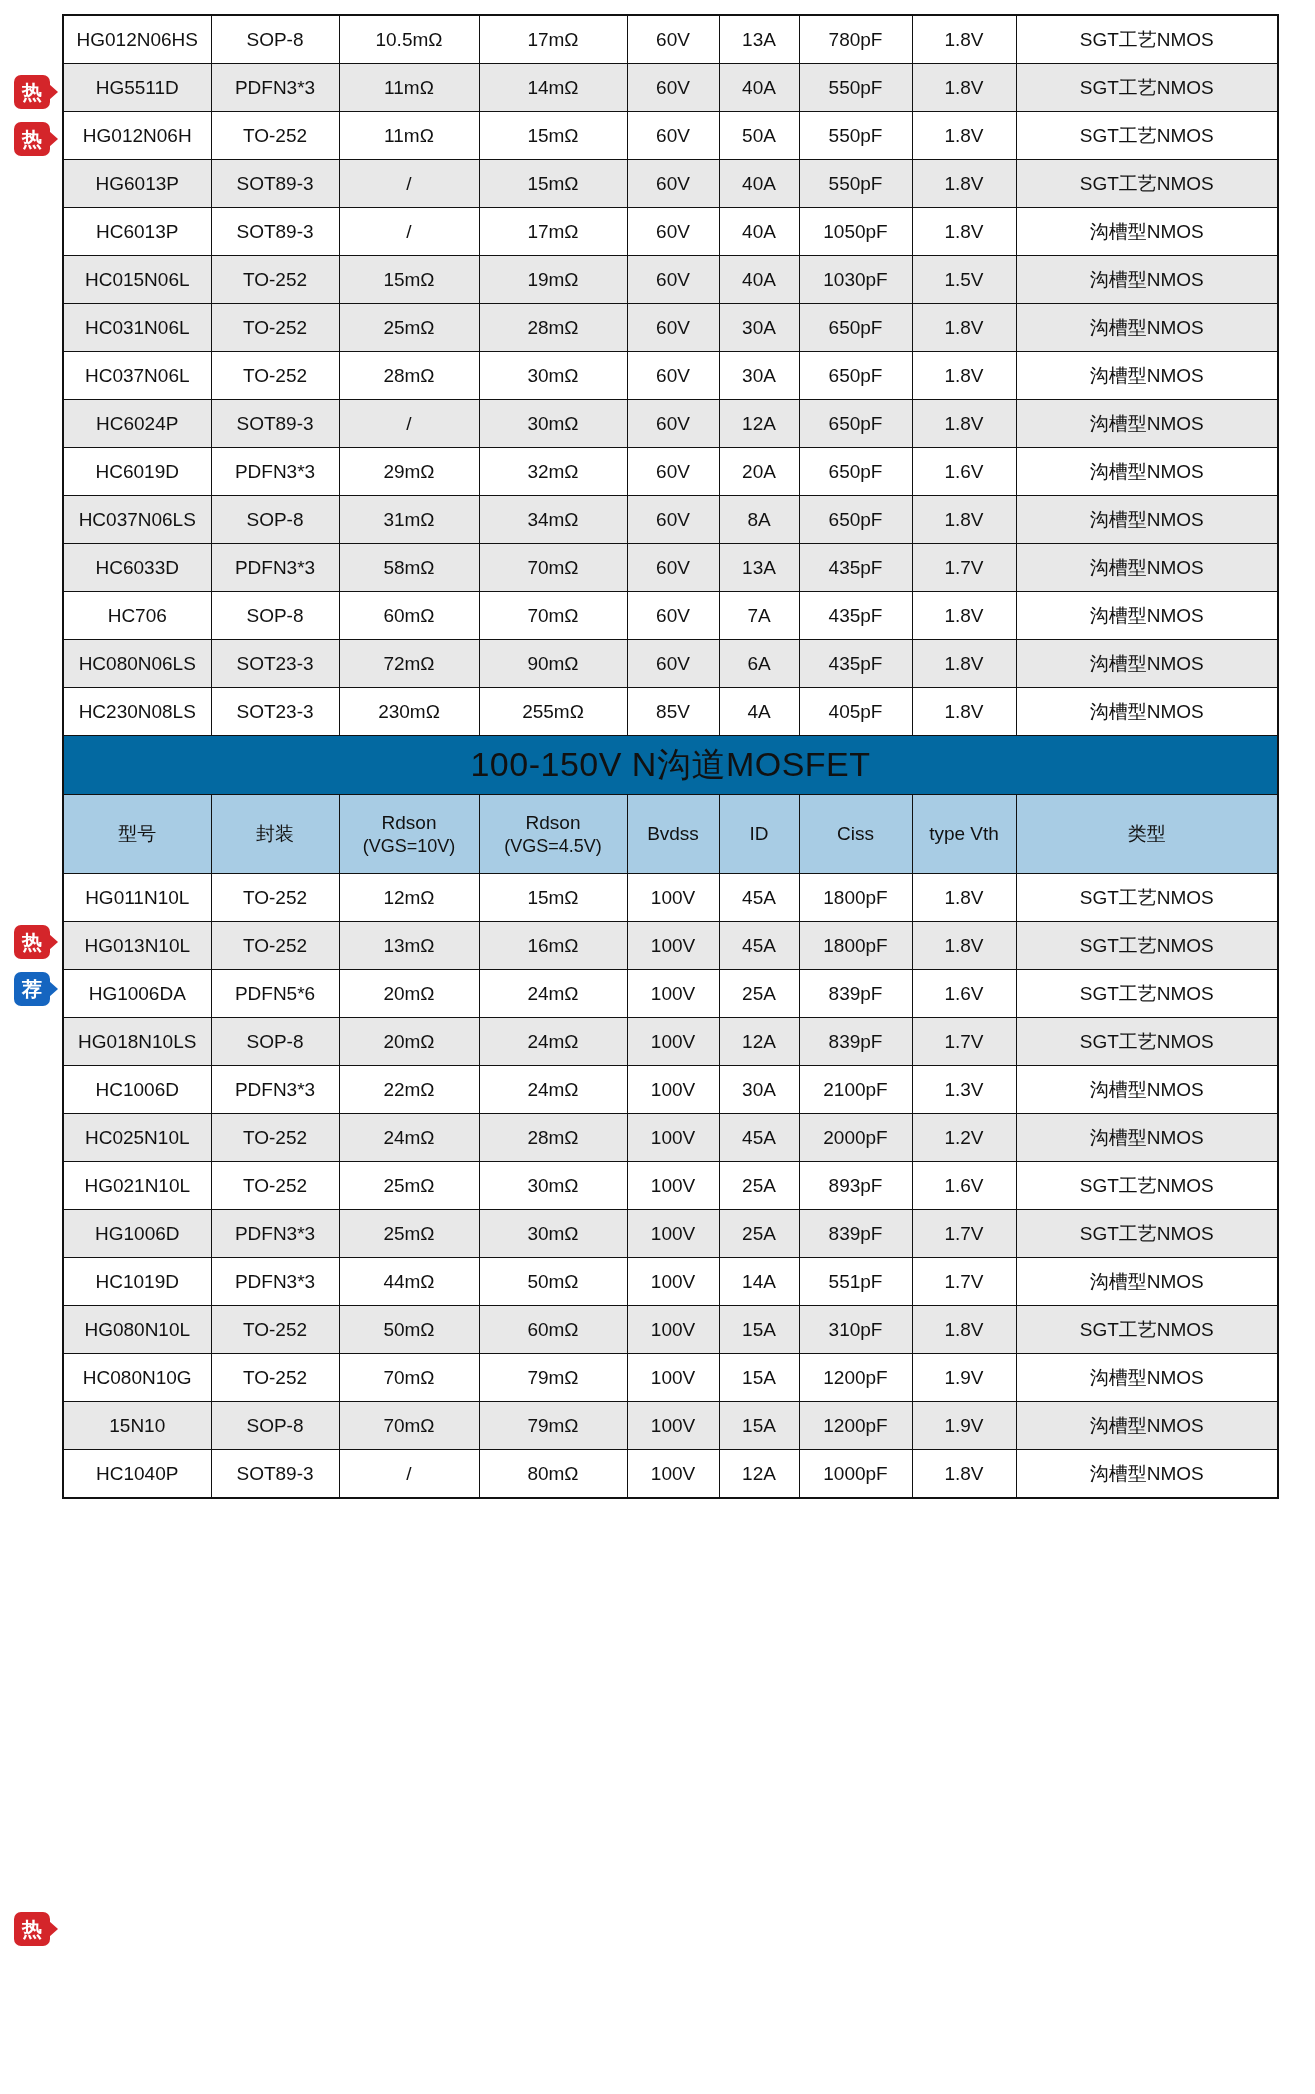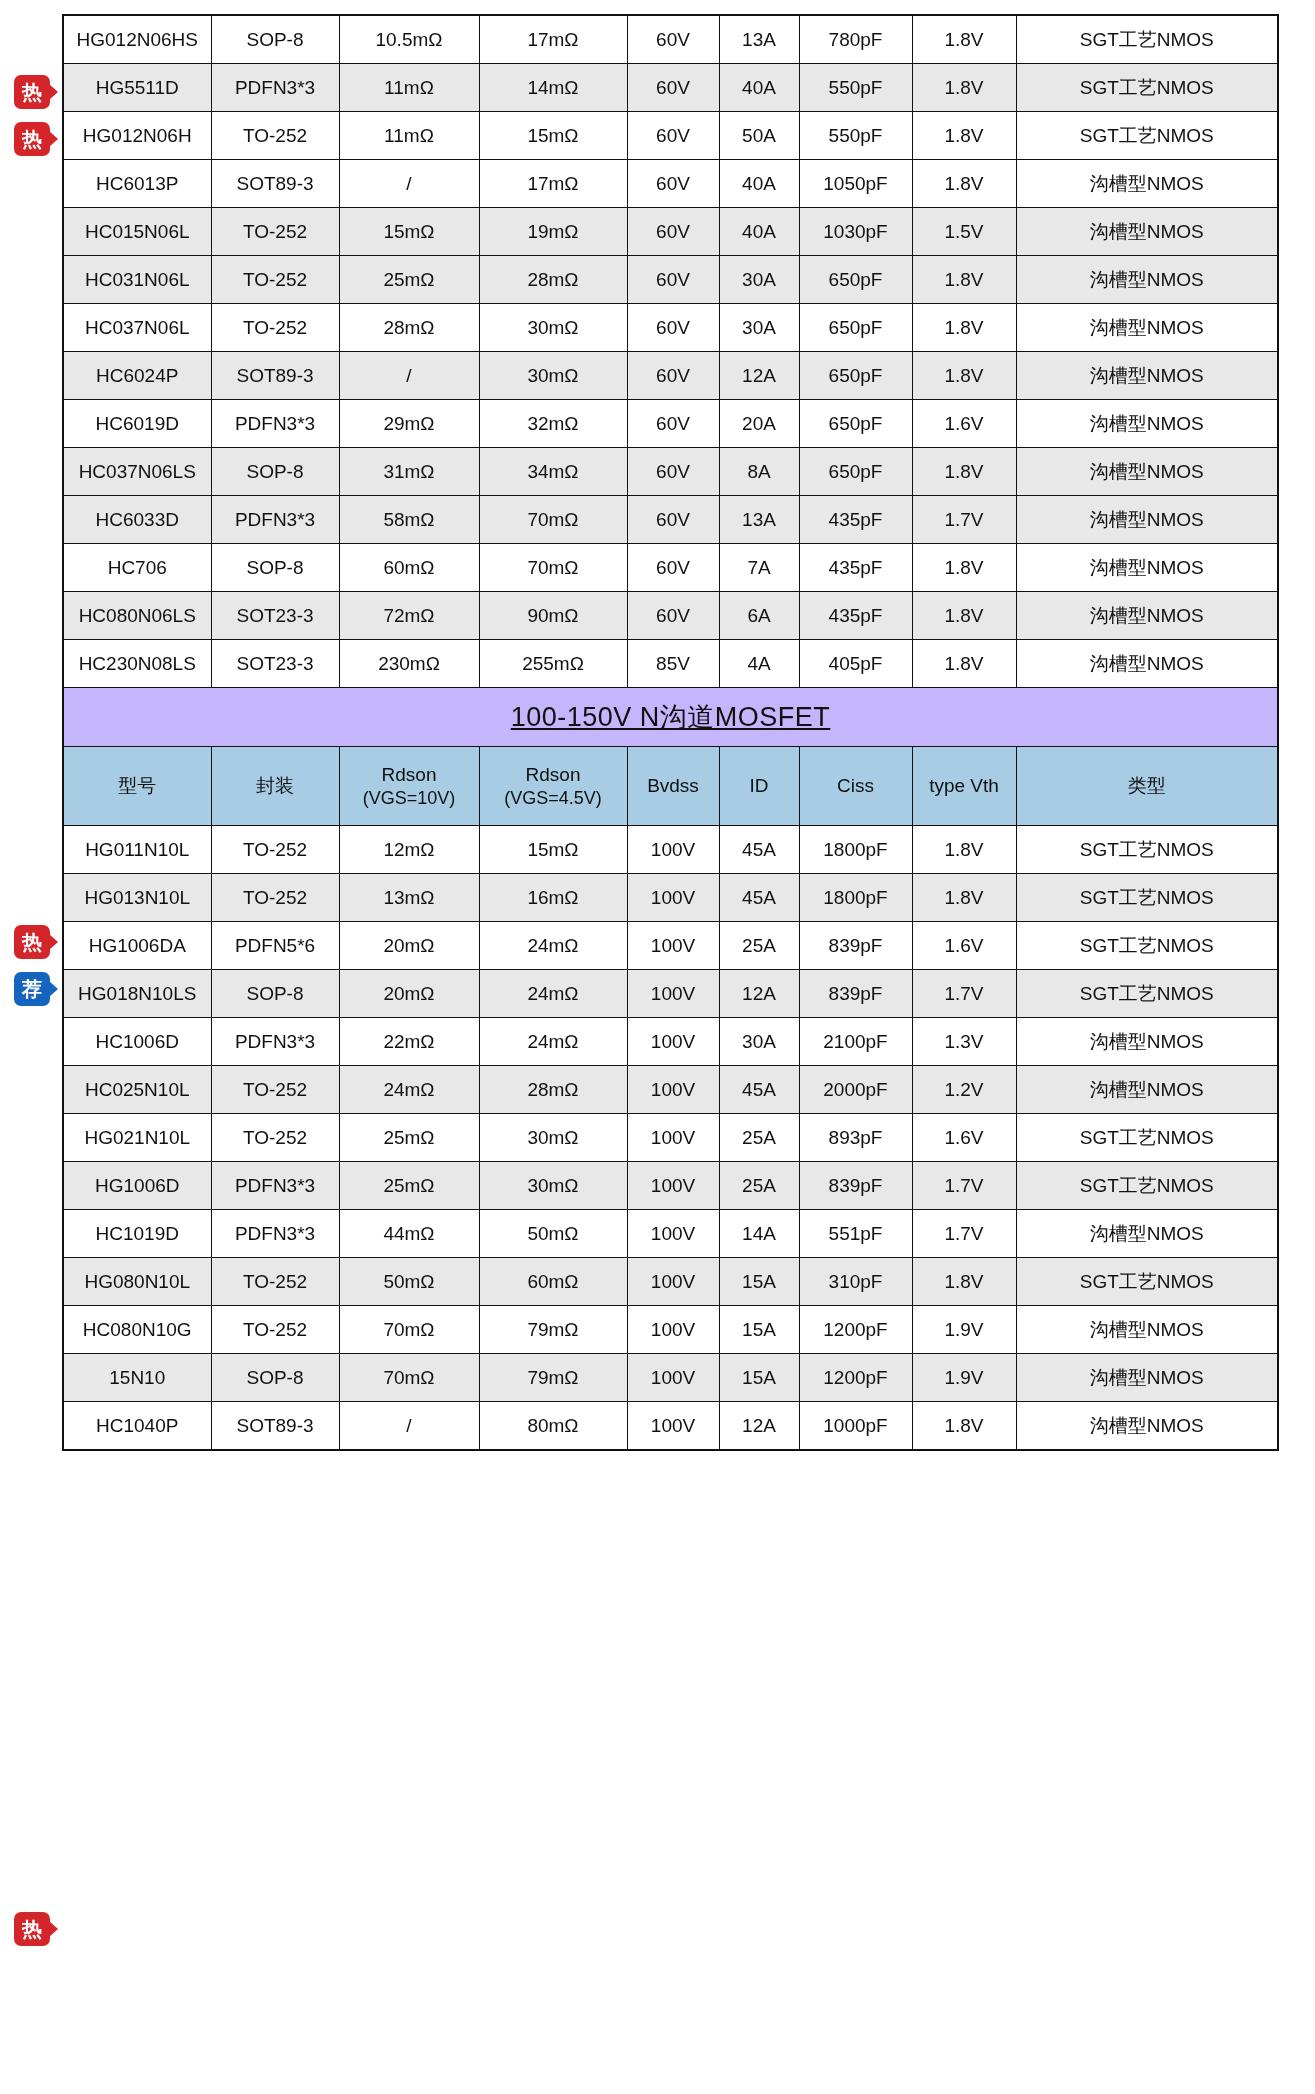--- a/index.html
+++ b/index.html
@@ -79,25 +79,24 @@
     font-weight: 400;
     padding: 0 2px;
     height: 47px;
     color: #111111;
     white-space: nowrap;
     overflow: hidden;
   }
   tr.alt td { background: #e8e8e8; }
   tr.norm td { background: #ffffff; }
   tr.section-title td {
-    background: #c4b5fd;
-    font-size: 27px;
+    background: #0369a1;
+    font-size: 34px;
     height: 58px;
     letter-spacing: .5px;
-    text-decoration: underline;
   }
   tr.colhead th {
     background: #a8cce4;
     height: 78px;
     font-weight: 400;
     font-size: 19px;
     line-height: 1.25;
   }
   th .sub { display: block; font-size: 18px; }
   
@@ -174,20 +173,31 @@
             <td>HG012N06H</td>
             <td>TO-252</td>
             <td>11mΩ</td>
             <td>15mΩ</td>
             <td>60V</td>
             <td>50A</td>
             <td>550pF</td>
             <td>1.8V</td>
             <td>SGT工艺NMOS</td>
           </tr>
+          <tr class="alt">
+            <td>HG6013P</td>
+            <td>SOT89-3</td>
+            <td>/</td>
+            <td>15mΩ</td>
+            <td>60V</td>
+            <td>40A</td>
+            <td>550pF</td>
+            <td>1.8V</td>
+            <td>SGT工艺NMOS</td>
+          </tr>
           <tr class="norm">
             <td>HC6013P</td>
             <td>SOT89-3</td>
             <td>/</td>
             <td>17mΩ</td>
             <td>60V</td>
             <td>40A</td>
             <td>1050pF</td>
             <td>1.8V</td>
             <td>沟槽型NMOS</td>

